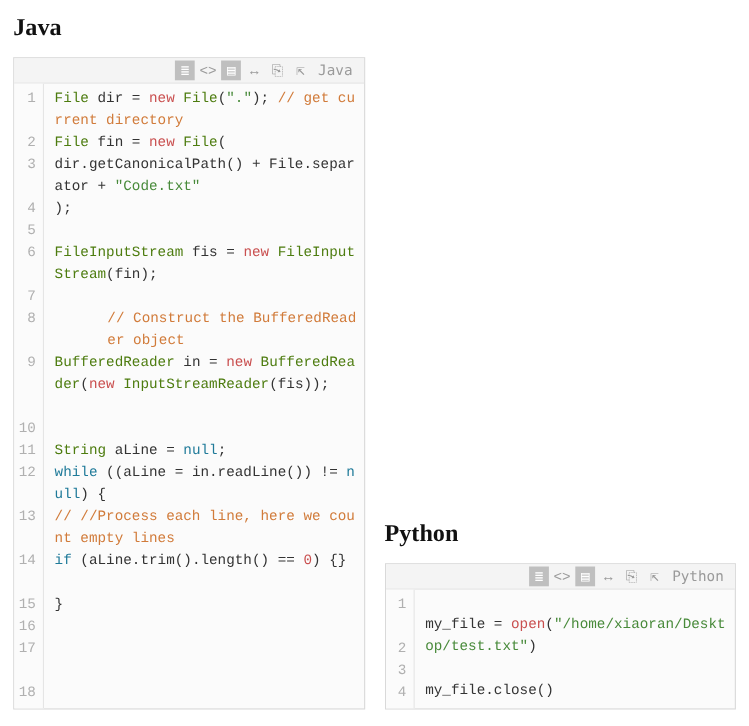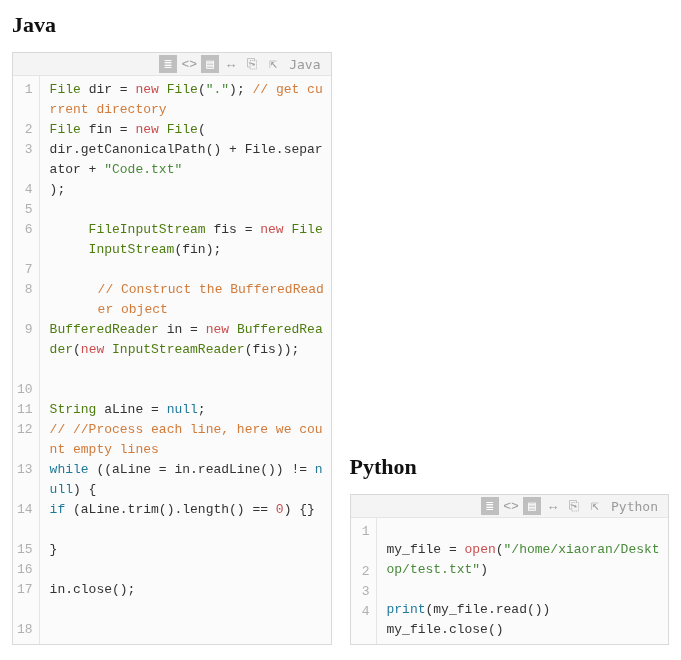--- a/index.html
+++ b/index.html
@@ -133,32 +133,31 @@
             <div>16</div>
             <div class="h2">17</div>
             <div>18</div>
           </div>
         <div class="code" id="code-left">
             <div class="line" style="min-height: 40px;"><span class="type">File </span><span>dir </span><span class="op">= </span><span class="new">new </span><span class="type">File</span><span>(</span><span class="str">"."</span><span>); </span><span class="cmt">// get current directory</span></div>
             <div class="line" style="min-height: 20px;"><span class="type">File </span><span>fin </span><span class="op">= </span><span class="new">new </span><span class="type">File</span><span>(</span></div>
             <div class="line" style="min-height: 40px;"><span>    </span><span>dir.getCanonicalPath() + File.separator + </span><span class="str">"Code.txt"</span></div>
             <div class="line" style="min-height: 20px;"><span>);</span></div>
             <div class="line" style="min-height: 20px;"></div>
-            <div class="line" style="min-height: 40px; margin-left: 39px;"><span class="type">FileInputStream </span><span>fis </span><span class="op">= </span><span class="new">new </span><span class="type">FileInputStream</span><span>(fin);</span></div>
+            <div class="line" style="min-height: 40px;"><span class="type">FileInputStream </span><span>fis </span><span class="op">= </span><span class="new">new </span><span class="type">FileInputStream</span><span>(fin);</span></div>
             <div class="line" style="min-height: 20px;"></div>
             <div class="line" style="min-height: 40px; margin-left: 48px;"><span class="cmt">// Construct the BufferedReader object</span></div>
             <div class="line" style="min-height: 60px;"><span class="type">BufferedReader </span><span>in </span><span class="op">= </span><span class="new">new </span><span class="type">BufferedReader</span><span>(</span><span class="new">new </span><span class="type">InputStreamReader</span><span>(fis));</span></div>
             <div class="line" style="min-height: 20px;"></div>
             <div class="line" style="min-height: 20px;"><span class="type">String </span><span>aLine </span><span class="op">= </span><span class="kw">null</span><span>;</span></div>
+            <div class="line" style="min-height: 40px;"><span class="kw">while </span><span>((aLine = in.readLine()) != </span><span class="kw">null</span><span>) {</span></div>
             <div class="line" style="min-height: 40px;"><span>    </span><span class="cmt">// //Process each line, here we count empty lines</span></div>
-            <div class="line" style="min-height: 40px;"><span class="kw">while </span><span>((aLine = in.readLine()) != </span><span class="kw">null</span><span>) {</span></div>
             <div class="line" style="min-height: 40px;"><span>    </span><span class="kw">if </span><span>(aLine.trim().length() == </span><span class="num">0</span><span>) {}</span></div>
             <div class="line" style="min-height: 20px;"><span>}</span></div>
             <div class="line" style="min-height: 20px;"></div>
-            <div class="line" style="min-height: 20px;"><span>in.close();</span></div>
           </div>
       </div>
     </div>
   </div>
 
   <div class="col">
     <h2>Python</h2>
     <div class="codebox">
       <div class="toolbar">
         <span class="tool-icon active">≣</span>
@@ -172,20 +171,19 @@
       <div class="code-body">
         <div class="gutter" id="gutter-right">
             <div class="h2">1</div>
             <div>2</div>
             <div>3</div>
             <div>4</div>
           </div>
         <div class="code" id="code-right">
             <div class="line" style="min-height: 40px; margin-top: 18px;"><span>my_file </span><span class="op">= </span><span class="py-fn">open</span><span>(</span><span class="str">"/home/xiaoran/Desktop/test.txt"</span><span>)</span></div>
             <div class="line" style="min-height: 20px;"></div>
-            <div class="line" style="min-height: 20px;"><span class="py-kw">print</span><span>(my_file.read())</span></div>
             <div class="line" style="min-height: 20px;"><span>my_file.close()</span></div>
           </div>
       </div>
     </div>
   </div>
 
 </div>
 
 </body></html>

